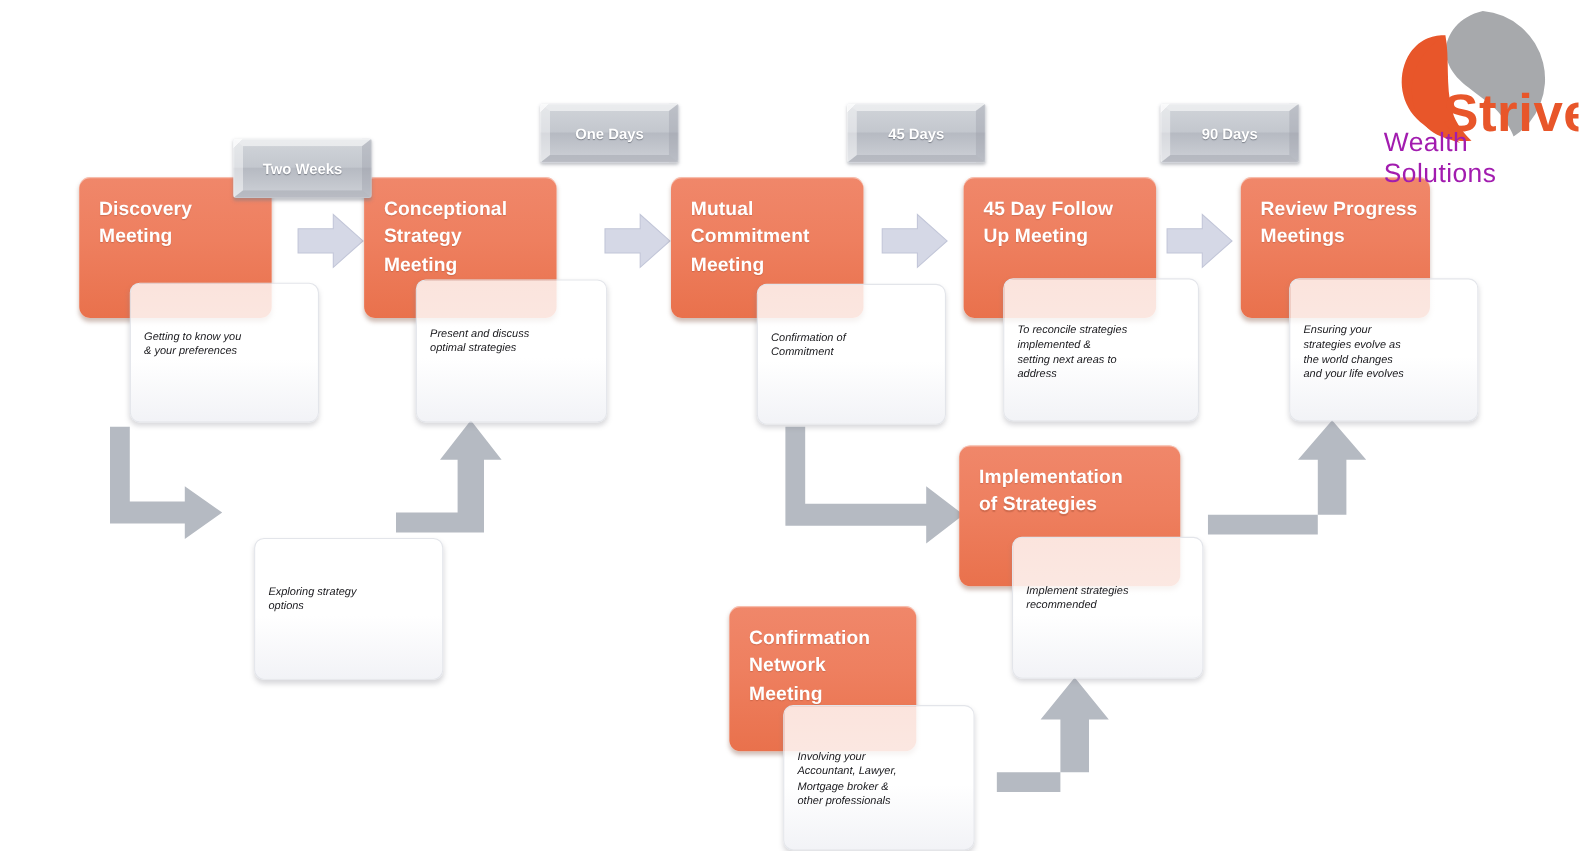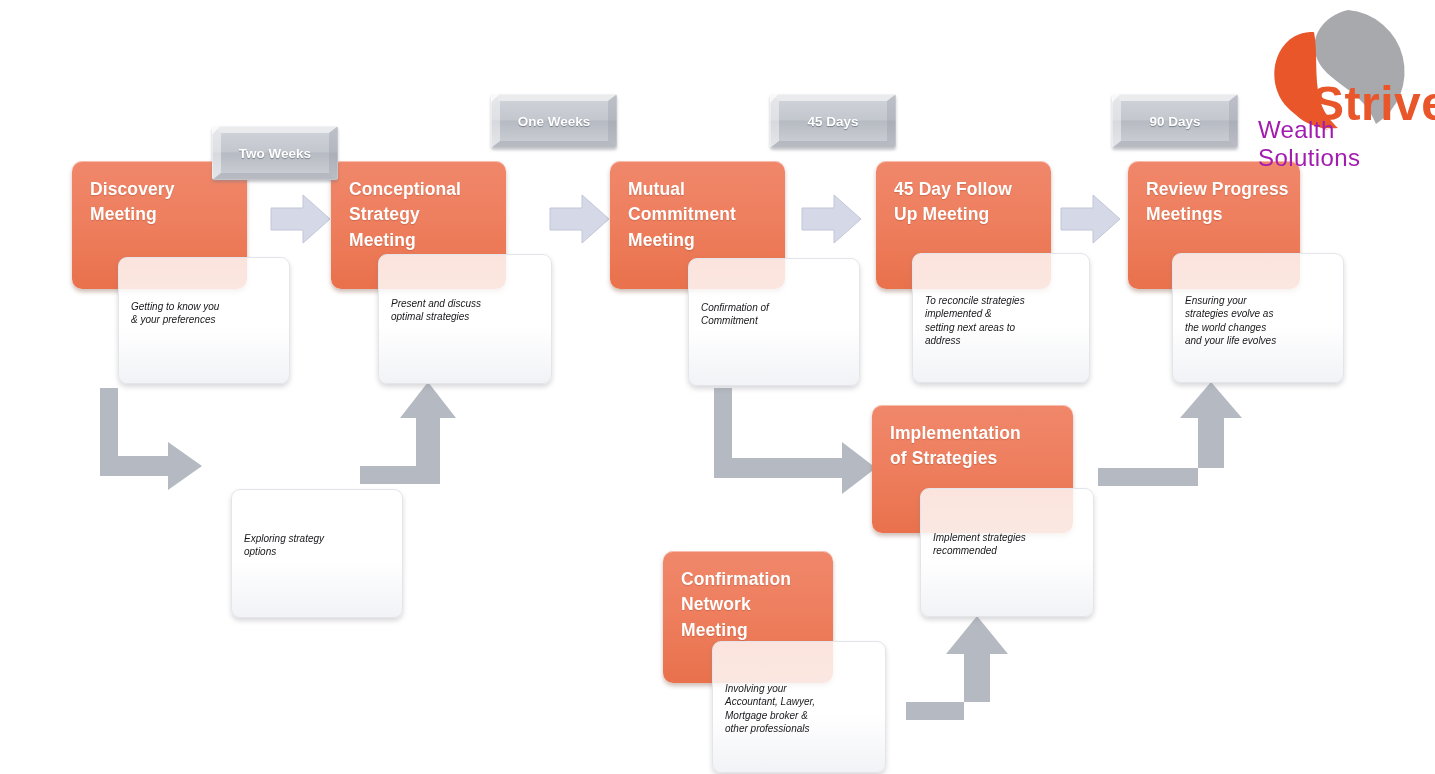--- a/index.html
+++ b/index.html
@@ -90,26 +90,26 @@
       <path d="M62 28 C38 42 26 68 34 94 C41 116 62 126 86 124 C86 124 72 112 68 96 C62 74 66 48 62 28 Z" fill="#e8562a"></path>
     </svg>
     <span class="ltext strive">Strive</span>
     <span class="ltext wealth">Wealth Solutions</span>
   </div>
 
   <div class="chip" style="left:212px;top:94px;width:126px;margin-top:32px;">
     <span class="chiplabel">Two Weeks</span>
   </div>
   <div class="chip" style="left:491px;top:94px;width:126px;">
-    <span class="chiplabel">One Weeks</span>
+    <span class="chiplabel">One Days</span>
   </div>
   <div class="chip" style="left:770px;top:94px;width:126px;">
     <span class="chiplabel">45 Days</span>
   </div>
-  <div class="chip" style="left:1112px;top:94px;width:126px;">
+  <div class="chip" style="left:1055px;top:94px;width:126px;">
     <span class="chiplabel">90 Days</span>
   </div>
 
   <svg class="elbow" style="left:96px;top:386px;width:110px;height:116px;" viewBox="0 0 110 116">
     <path d="M4 2 H22 V70 H72 V56 L106 80 L72 104 V90 H4 Z" fill="#b5bac2"></path>
   </svg>
 
   <svg class="elbow" style="left:352px;top:382px;width:112px;height:120px;" viewBox="0 0 112 120">
     <path d="M0 102 H80 V36 H96 L68 0 L40 36 H56 V84 H0 Z" fill="#b5bac2" transform="translate(8,0)"></path>
   </svg>

